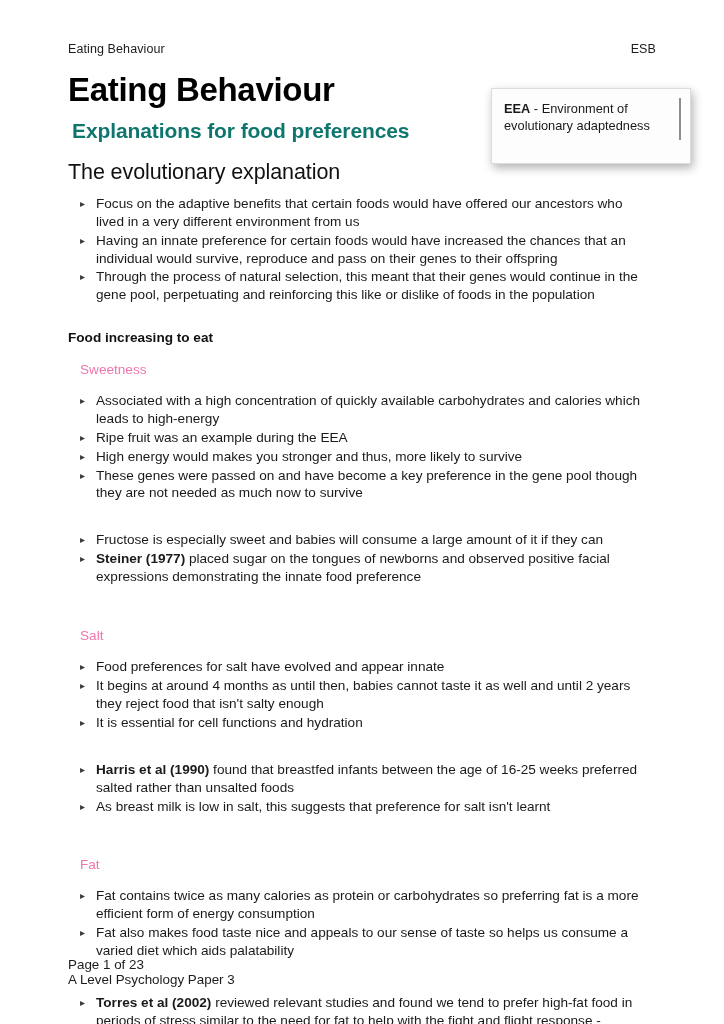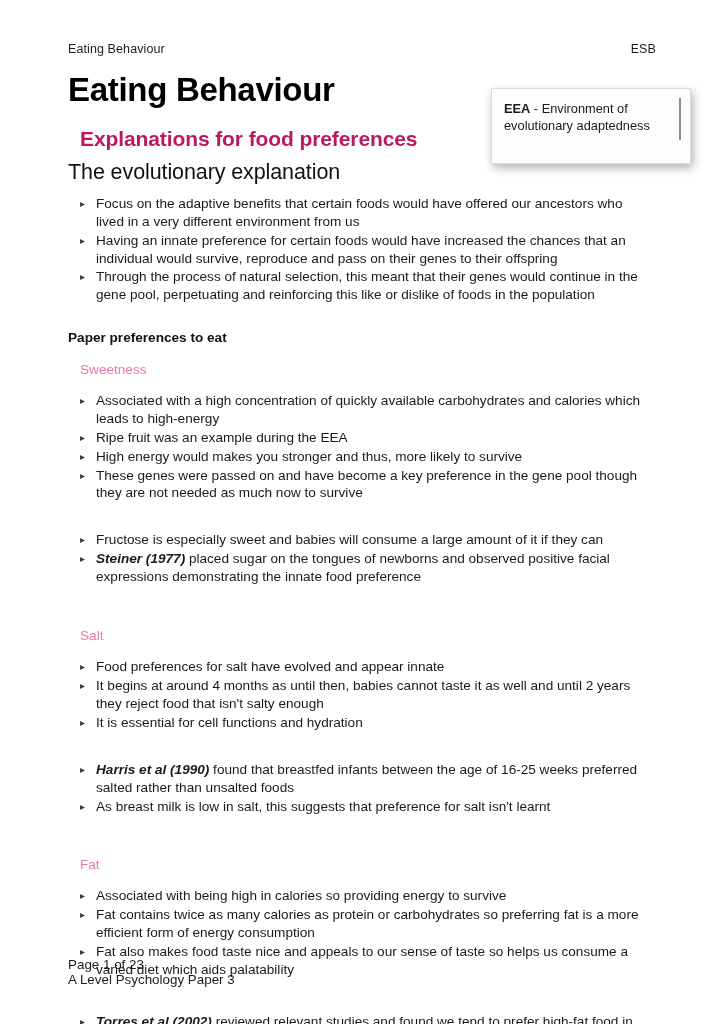--- a/index.html
+++ b/index.html
@@ -48,22 +48,22 @@
     color: #000;
     margin: 0;
   }
   .doc-subtitle {
     position: absolute;
     top: 115px;
     left: 68px;
     font-size: 21px;
     font-weight: bold;
     letter-spacing: -0.1px;
-    color: #be185d;
-    margin: 12px;
+    color: #0f766e;
+    margin: 4px;
   }
 
   
   .callout {
     position: absolute;
     top: 88px;
     left: 491px;
     width: 200px;
     height: 76px;
     background: #fdfdfd;
@@ -135,21 +135,21 @@
   }
   ul.bullets li::before {
     content: "\25B8";
     position: absolute;
     left: 2px;
     top: 0;
     font-size: 10px;
     line-height: 1.75;
     color: #3a3a3a;
   }
-  ul.bullets li b { font-weight: bold; font-style: italic; }
+  ul.bullets li b { font-weight: bold; }
 
   .gap-sm { height: 9px; }
   .gap-md { height: 14px; }
   .gap-lg { height: 18px; }
 
   
   .running-footer {
     position: absolute;
     top: 957px;
     left: 68px;
@@ -186,21 +186,21 @@
 
     <h3 class="section-title">The evolutionary explanation</h3>
     <ul class="bullets">
       <li>Focus on the adaptive benefits that certain foods would have offered our ancestors who lived in a very different environment from us</li>
       <li>Having an innate preference for certain foods would have increased the chances that an individual would survive, reproduce and pass on their genes to their offspring</li>
       <li>Through the process of natural selection, this meant that their genes would continue in the gene pool, perpetuating and reinforcing this like or dislike of foods in the population</li>
     </ul>
 
     <div class="gap-md"></div>
 
-    <div class="subhead-bold">Paper preferences to eat</div>
+    <div class="subhead-bold">Food increasing to eat</div>
 
     <div class="subhead-pink">Sweetness</div>
     <ul class="bullets">
       <li>Associated with a high concentration of quickly available carbohydrates and calories which leads to high-energy</li>
       <li>Ripe fruit was an example during the EEA</li>
       <li>High energy would makes you stronger and thus, more likely to survive</li>
       <li>These genes were passed on and have become a key preference in the gene pool though they are not needed as much now to survive</li>
     </ul>
 
     <div class="gap-sm"></div>
@@ -223,21 +223,20 @@
 
     <ul class="bullets">
       <li><b>Harris et al (1990)</b><span> found that breastfed infants between the age of 16-25 weeks preferred salted rather than unsalted foods</span></li>
       <li><b></b><span>As breast milk is low in salt, this suggests that preference for salt isn't learnt</span></li>
     </ul>
 
     <div class="gap-lg"></div>
 
     <div class="subhead-pink">Fat</div>
     <ul class="bullets">
-      <li>Associated with being high in calories so providing energy to survive</li>
       <li>Fat contains twice as many calories as protein or carbohydrates so preferring fat is a more efficient form of energy consumption</li>
       <li>Fat also makes food taste nice and appeals to our sense of taste so helps us consume a varied diet which aids palatability</li>
     </ul>
 
     <div class="gap-md"></div>
 
     <ul class="bullets">
       <li><b>Torres et al (2002)</b><span> reviewed relevant studies and found we tend to prefer high-fat food in periods of stress similar to the need for fat to help with the fight and flight response - increasing survival advantage during the EEA</span></li>
     </ul>
 

